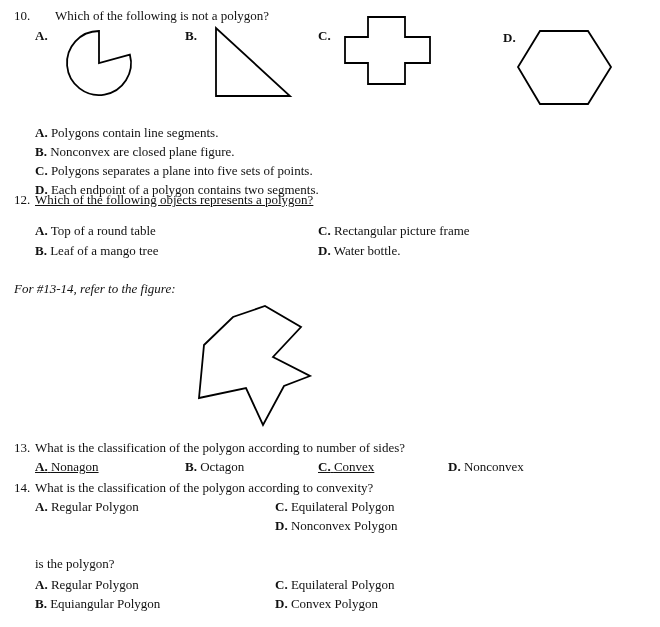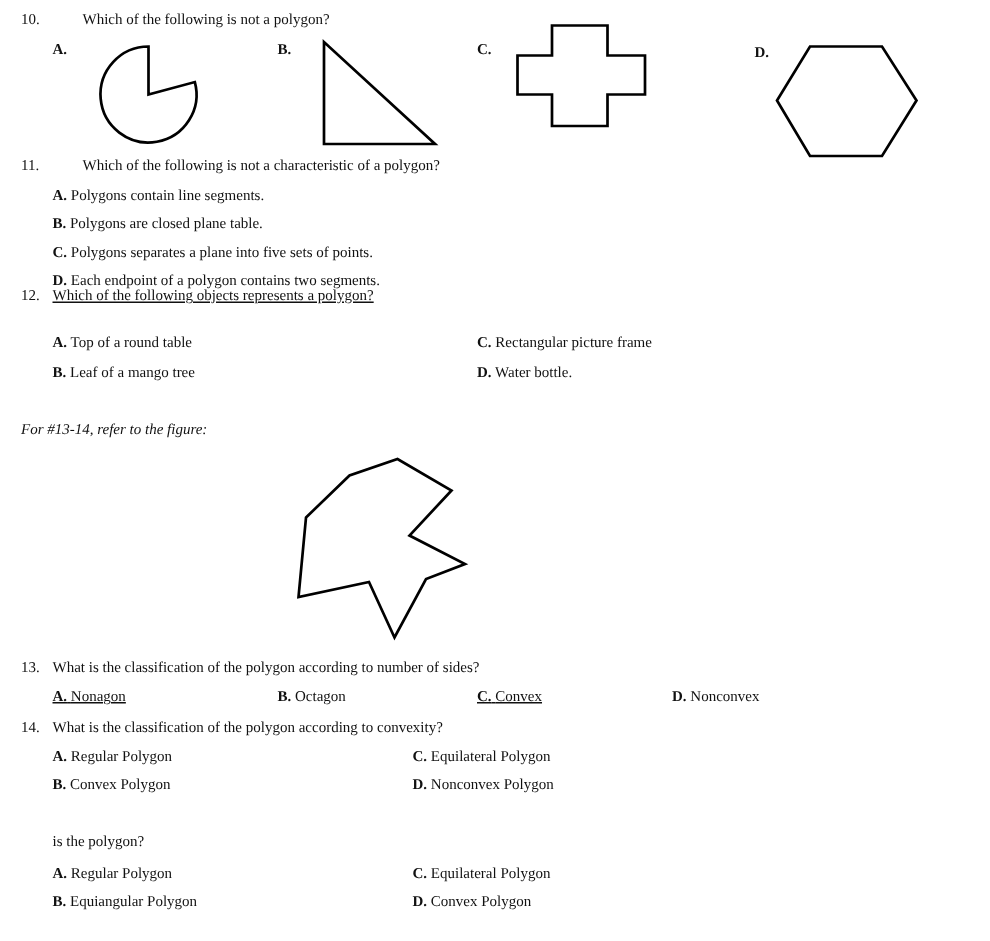--- a/index.html
+++ b/index.html
@@ -2,21 +2,21 @@
 <html><head>
 <meta charset="utf-8">
 <style>
   html,body{margin:0;padding:0;background:#ffffff;}
   .page{
     position:relative;
     width:660px;
     height:618px;
     background:#ffffff;
     font-family:"Liberation Serif", "DejaVu Serif", serif;
-    font-size:10px;
+    font-size:13px;
     line-height:1.25;
     color:#111111;
     overflow:hidden;
   }
   .line{position:absolute;white-space:nowrap;}
   .num10{display:inline-block;width:41px;}
   .num{display:inline-block;width:21px;}
   .lbl{font-weight:bold;}
   .it{font-style:italic;}
   svg{position:absolute;overflow:visible;}
@@ -45,30 +45,27 @@
   <div class="line lbl" style="left:318px;top:28px;">C.</div>
   <svg style="left:344px;top:16px;" width="88" height="70">
     <polygon points="24,1 61,1 61,21 86,21 86,47 61,47 61,68 24,68 24,47 1,47 1,21 24,21"></polygon>
   </svg>
 
   <div class="line lbl" style="left:503px;top:30px;">D.</div>
   <svg style="left:517px;top:29px;" width="96" height="78">
     <polygon points="23,2 71,2 94,38 71,75 23,75 1,38"></polygon>
   </svg>
 
-  <div class="line" style="left:14px;top:105px;">
-    <span class="num10">11.</span><span>Which of the following is not a characteristic of a polygon?</span>
-  </div>
   <div class="line" style="left:35px;top:125px;">
     <span class="lbl">A.</span>
     <span>Polygons contain line segments.</span>
   </div>
   <div class="line" style="left:35px;top:144px;">
     <span class="lbl">B.</span>
-    <span>Polygons are closed plane table.</span>
+    <span>Nonconvex are closed plane figure.</span>
   </div>
   <div class="line" style="left:35px;top:163px;">
     <span class="lbl">C.</span>
     <span>Polygons separates a plane into five sets of points.</span>
   </div>
   <div class="line" style="left:35px;top:182px;">
     <span class="lbl">D.</span>
     <span>Each endpoint of a polygon contains two segments.</span>
   </div>
 
@@ -122,24 +119,20 @@
     <span class="num">14.</span><span>What is the classification of the polygon according to convexity?</span>
   </div>
   <div class="line" style="left:35px;top:499px;">
     <span class="lbl">A.</span>
     <span>Regular Polygon</span>
   </div>
   <div class="line" style="left:275px;top:499px;">
     <span class="lbl">C.</span>
     <span>Equilateral Polygon</span>
   </div>
-  <div class="line" style="left:35px;top:518px;">
-    <span class="lbl">B.</span>
-    <span>Convex Polygon</span>
-  </div>
   <div class="line" style="left:275px;top:518px;text-align:right;">
     <span class="lbl">D.</span>
     <span>Nonconvex Polygon</span>
   </div>
 
   <div class="line" style="left:35px;top:556px;">is the polygon?</div>
   <div class="line" style="left:35px;top:577px;">
     <span class="lbl">A.</span>
     <span>Regular Polygon</span>
   </div>

